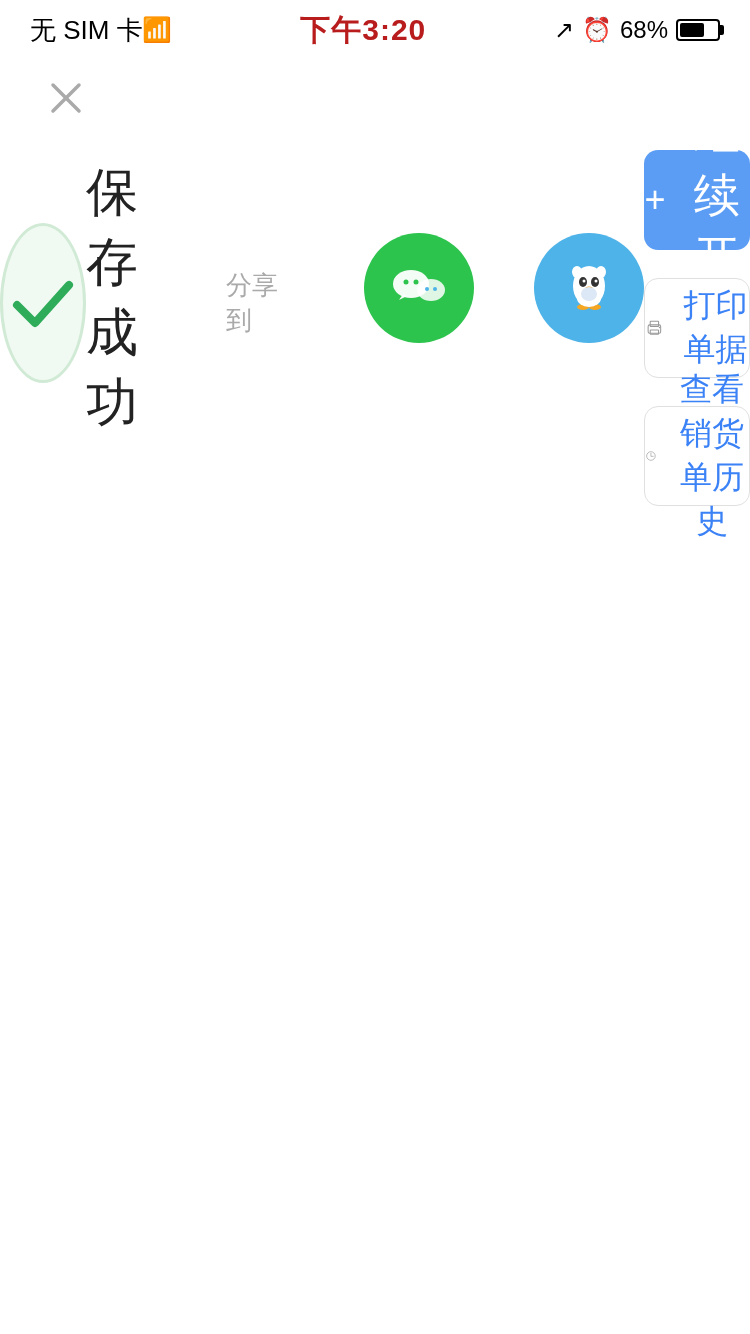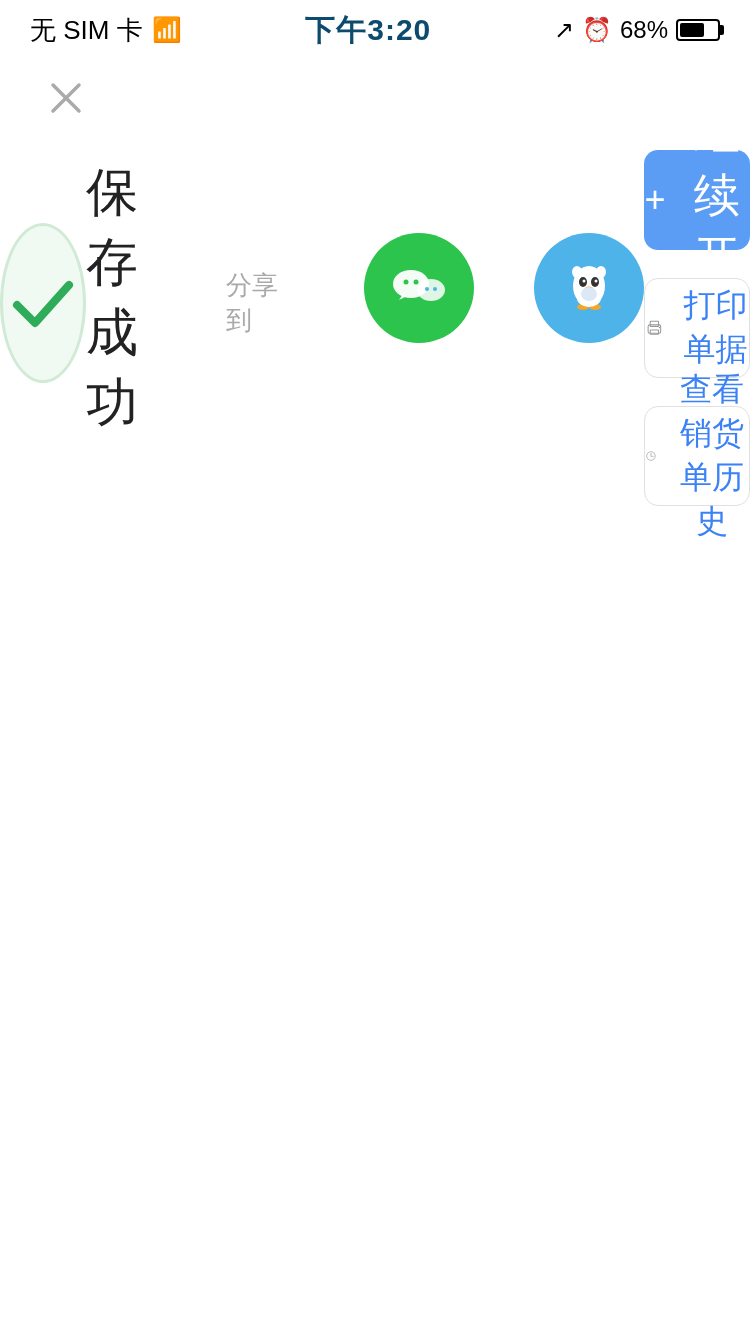--- a/index.html
+++ b/index.html
@@ -19,32 +19,31 @@
       height: 60px;
       display: flex;
       align-items: center;
       justify-content: space-between;
       padding: 0 30px;
       background: #ffffff;
     }
     .status-left {
       display: flex;
       align-items: center;
-      gap: 10px;
       font-size: 26px;
       color: #000;
       font-weight: 500;
     }
     .wifi-icon {
       font-size: 24px;
     }
     .status-center {
       font-size: 30px;
       font-weight: 600;
-      color: #0c4a6e;
+      color: #b91c1c;
       letter-spacing: 1px;
     }
     .status-right {
       display: flex;
       align-items: center;
       gap: 8px;
       font-size: 24px;
       color: #000;
     }
     .battery-block {

